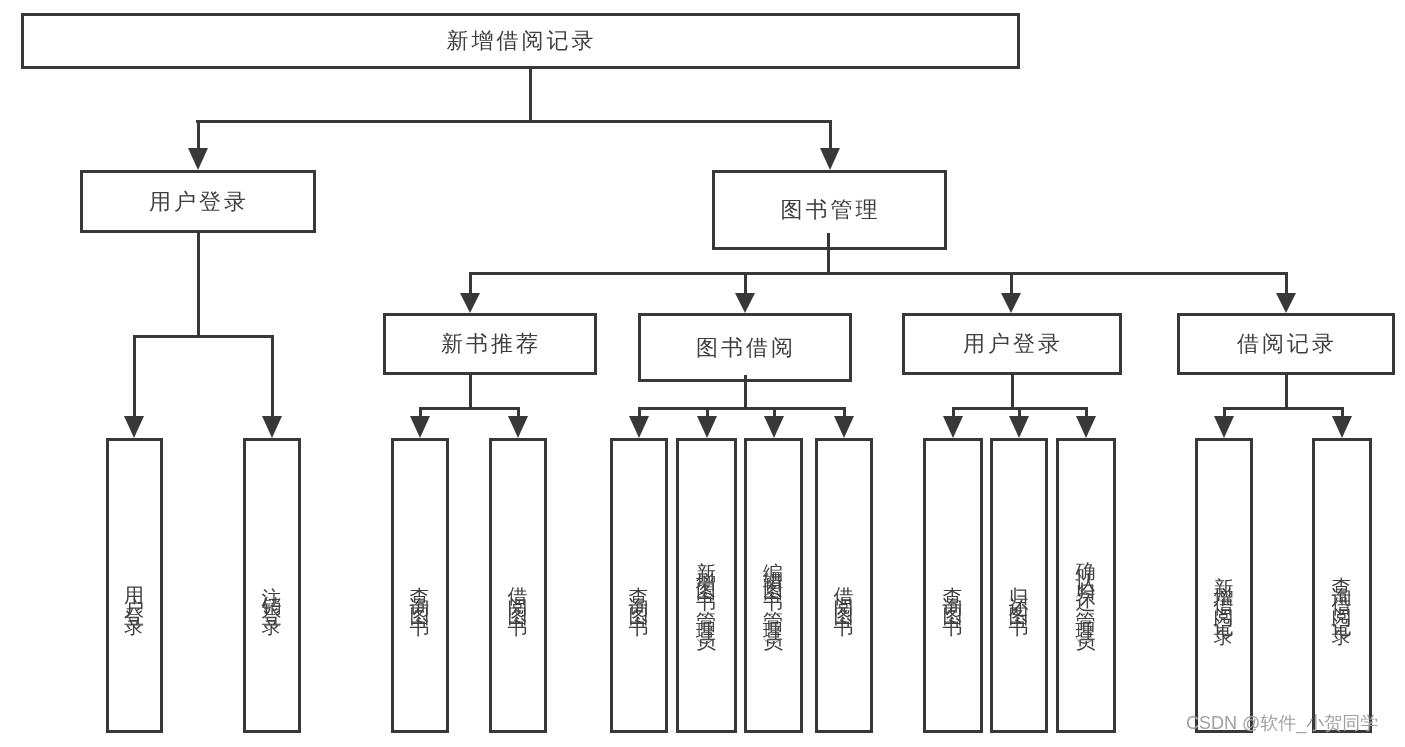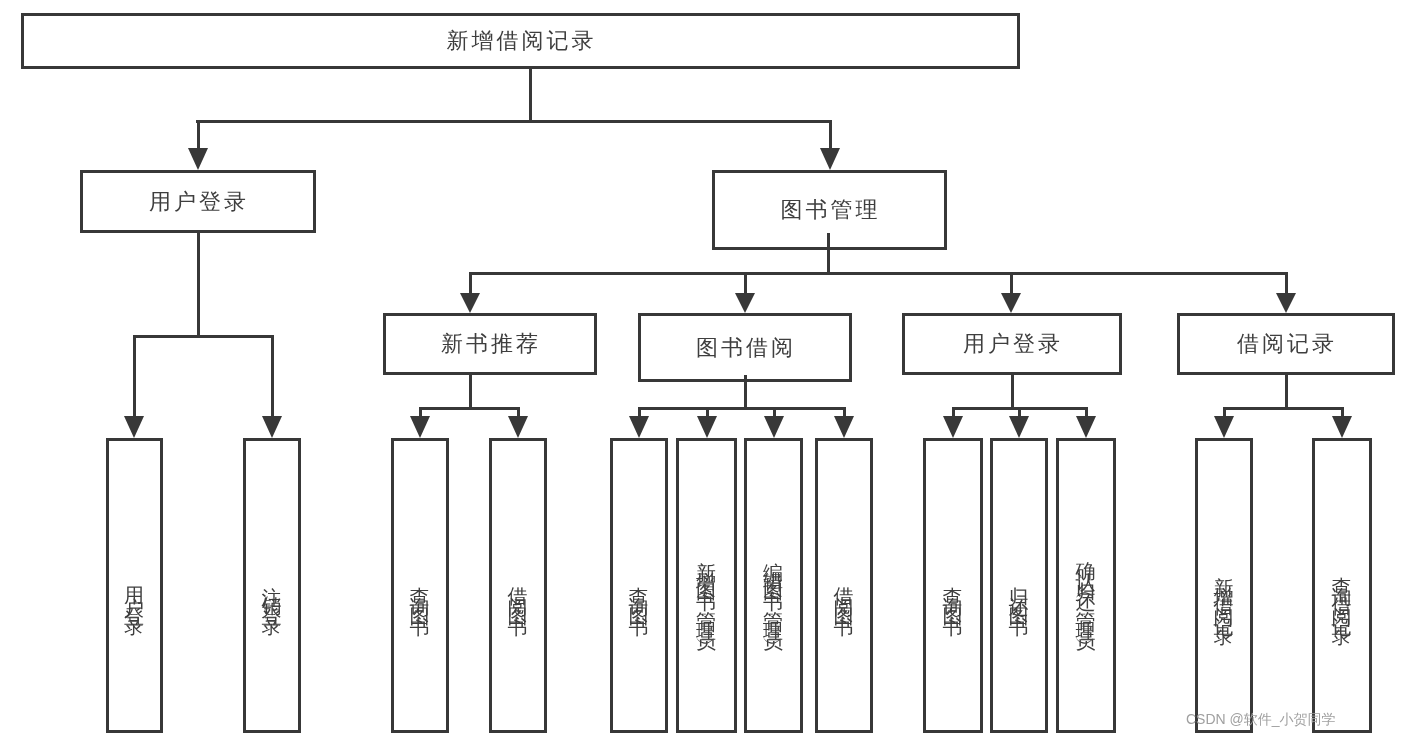--- a/index.html
+++ b/index.html
@@ -40,21 +40,21 @@
   .ah{
     position:absolute;width:0;height:0;
     border-left:10px solid transparent;
     border-right:10px solid transparent;
     border-top:22px solid var(--line);
   }
   .ah-sm{border-top-width:20px;}
   #watermark{
     position:absolute;
     left:1186px;top:711px;
-    font-size:14px;
+    font-size:18px;
     color:var(--watermark);
     white-space:nowrap;
     z-index:5;
   }
 </style>
 </head>
 <body>
 
 <div id="canvas">
 

